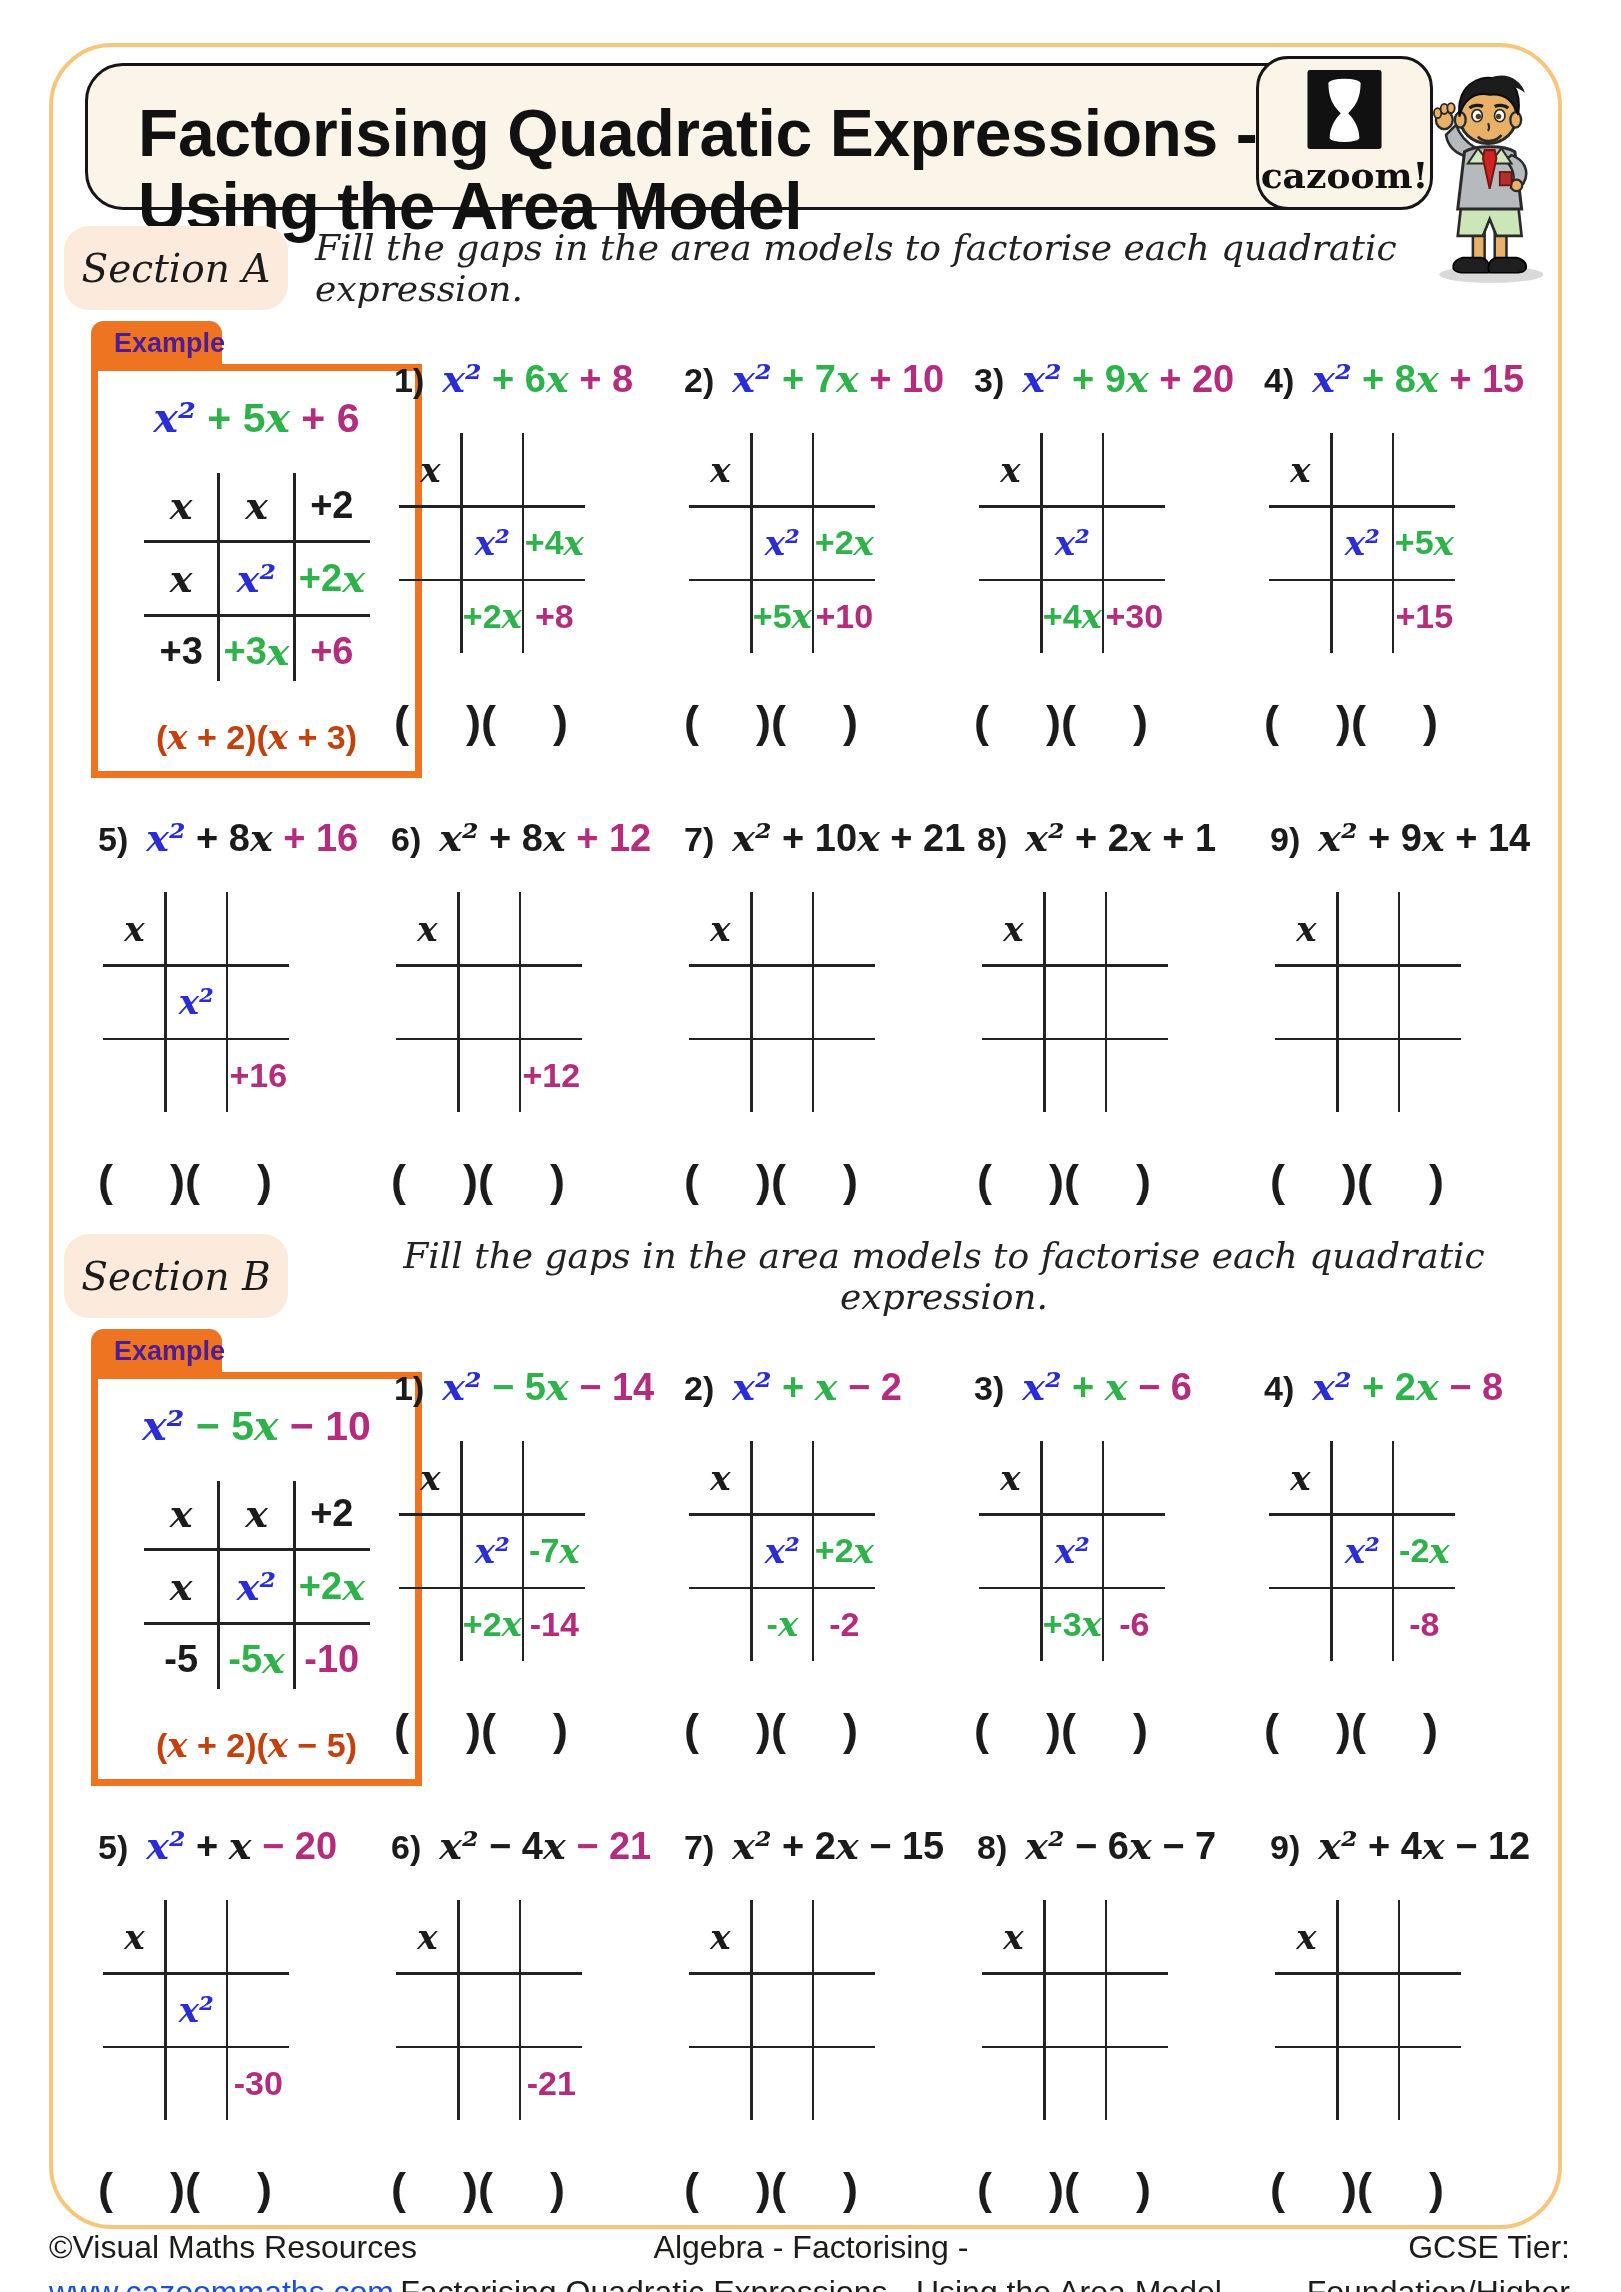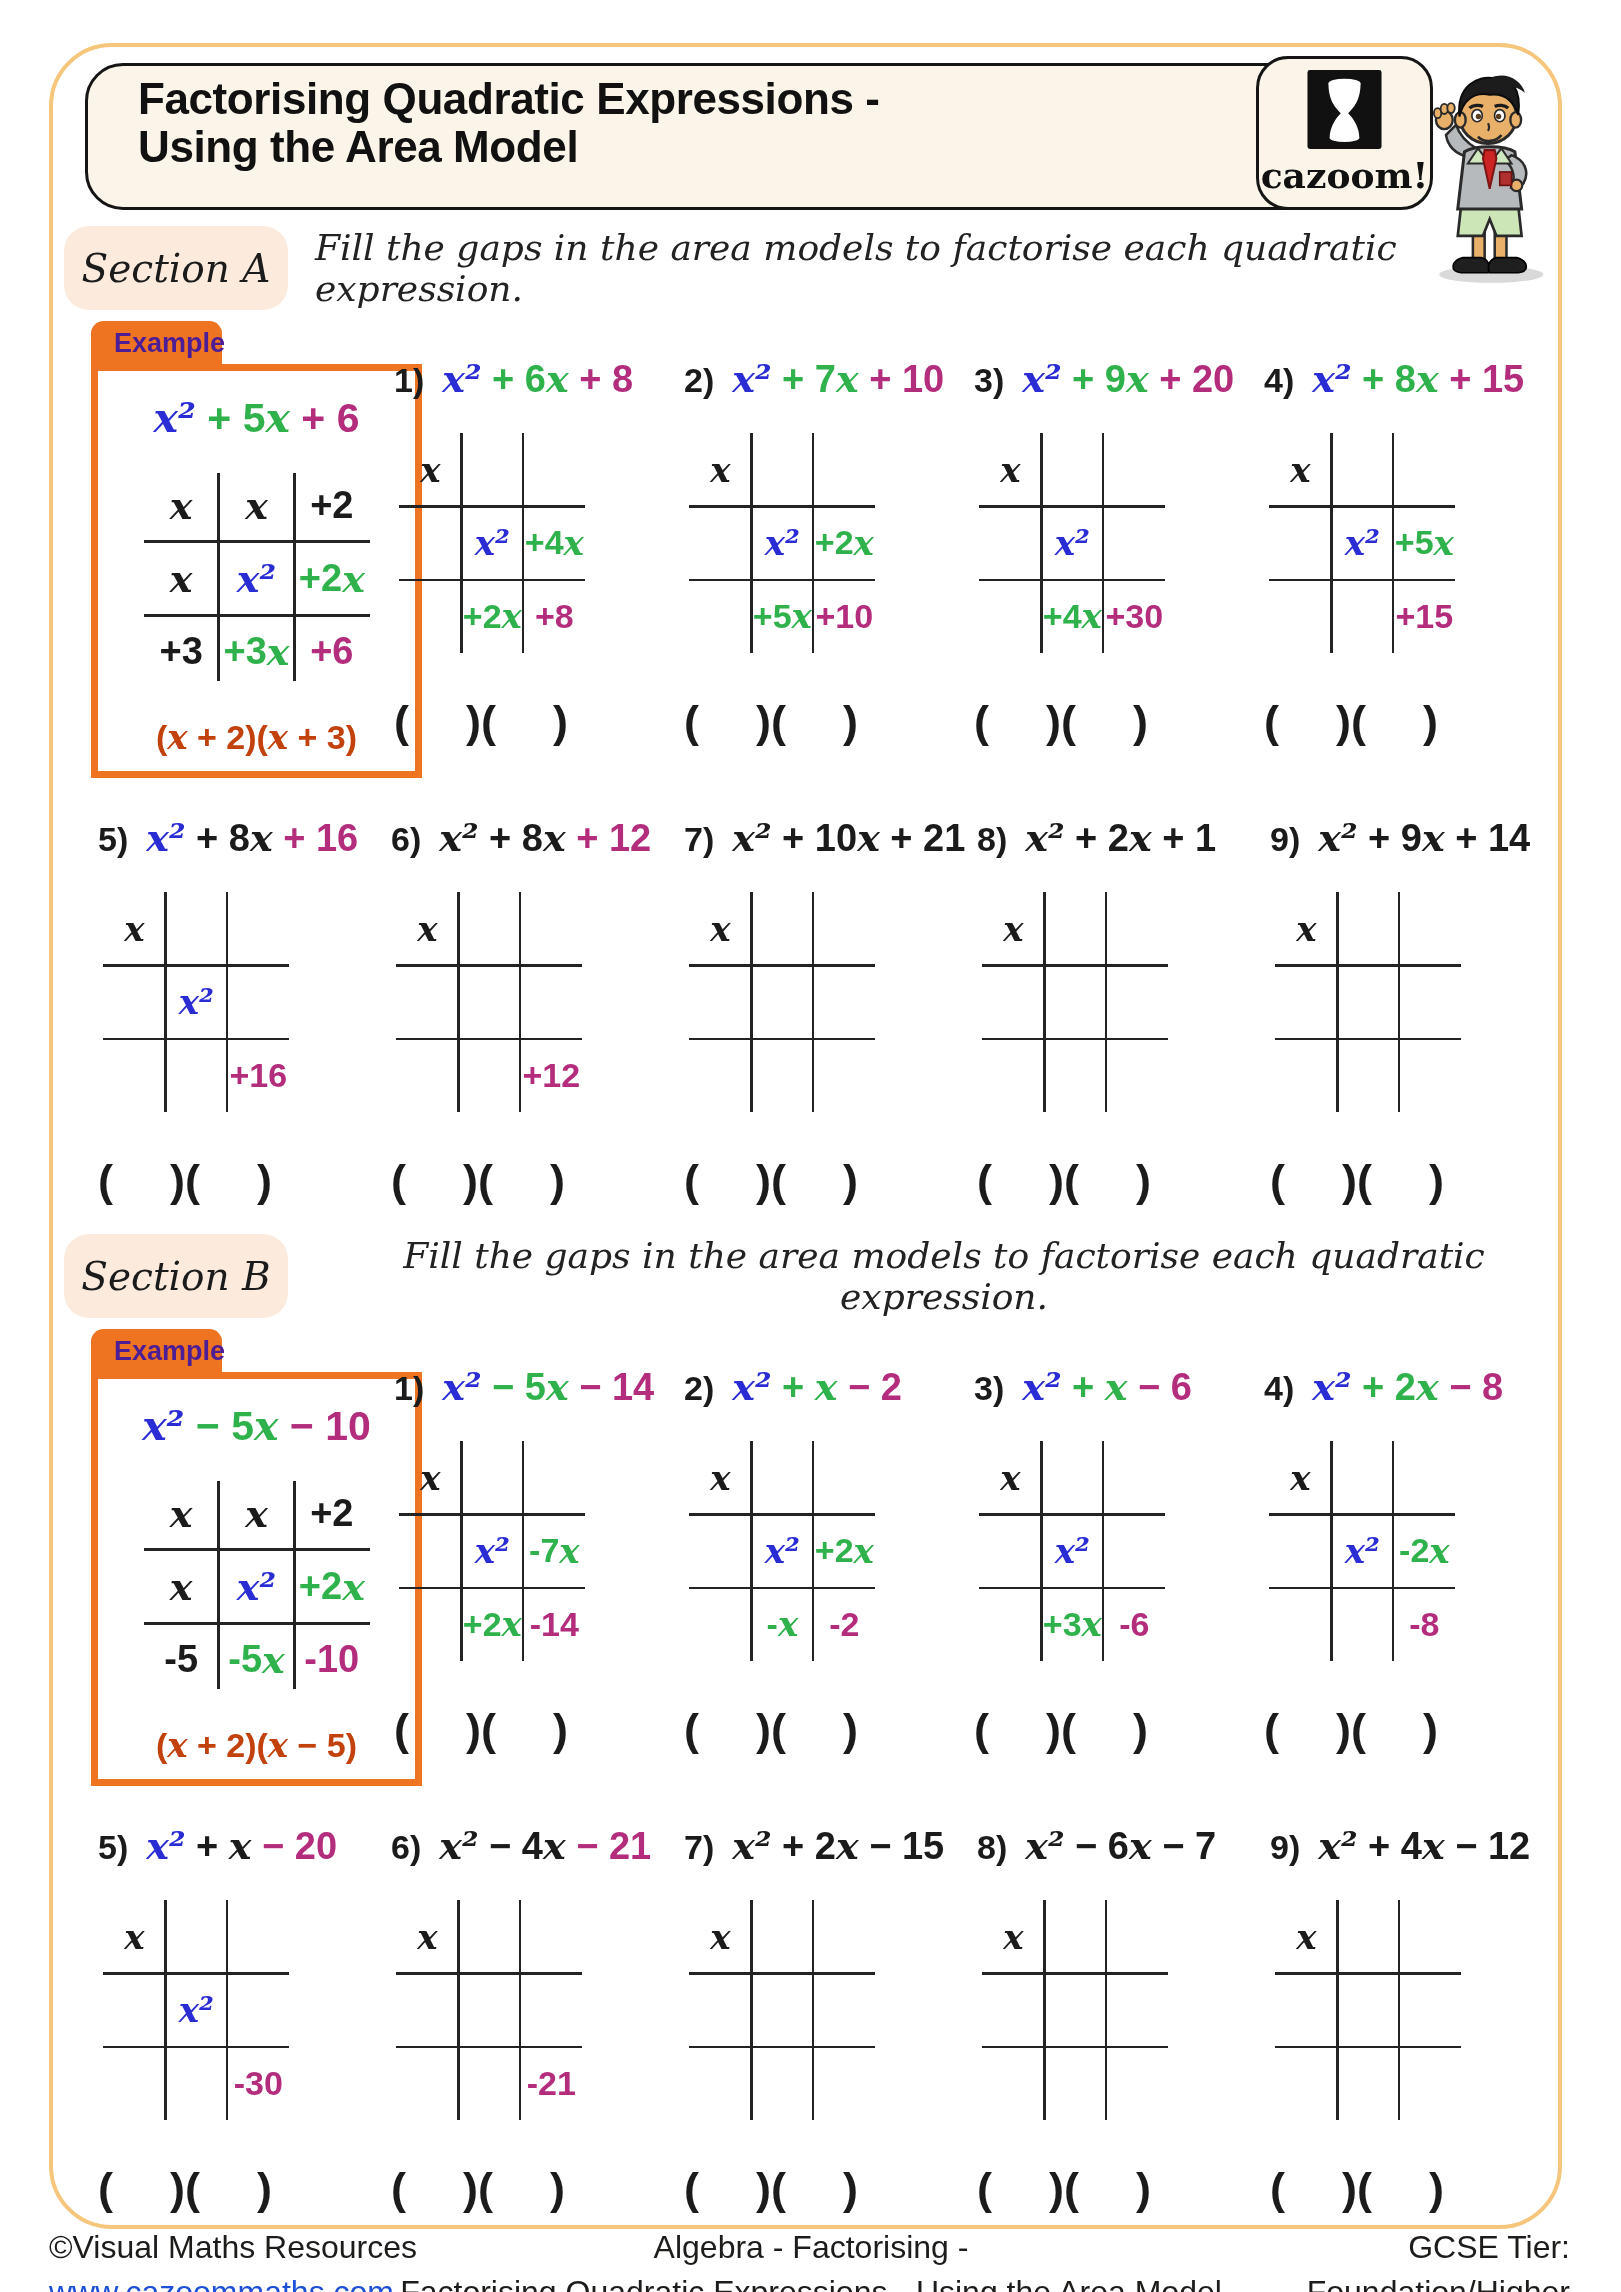--- a/index.html
+++ b/index.html
@@ -14,21 +14,21 @@
     --link:#1d50d8;
   }
   html,body{margin:0;padding:0;background:#ffffff;}
   .page{position:relative;width:1622px;height:2293px;background:#fff;overflow:hidden;
         font-family:"Liberation Sans",sans-serif;color:var(--ink);}
   .border-frame{position:absolute;left:49px;top:43px;width:1505px;height:2178px;
         border:4.5px solid var(--tan);border-radius:63px;}
   
   .header-box{position:absolute;left:85px;top:63px;width:1315px;height:147px;background:var(--cream);
         border:3.6px solid #151515;border-radius:38px;box-sizing:border-box;}
-  .title{padding:9px 0 0 50px;font-size:44px;line-height:1.1;font-weight:bold;letter-spacing:-0.4px;color:#111;}
+  .title{padding:31px 0 0 50px;font-size:66px;line-height:1.1;font-weight:bold;letter-spacing:-0.4px;color:#111;}
   .logo-box{position:absolute;left:1256px;top:56px;width:177px;height:154px;background:var(--cream);
         border:3.6px solid #151515;border-radius:32px;box-sizing:border-box;
         display:flex;flex-direction:column;align-items:center;justify-content:center;gap:1.8px;}
   .logo-word{font-family:"DejaVu Serif",serif;font-weight:bold;font-size:36px;color:#111;}
   .boy{position:absolute;left:1404px;top:66px;width:168px;height:222px;}
   
   .section{position:absolute;left:64px;width:1509px;height:1008px;}
   .section-a{top:226px;}
   .section-b{top:1234px;text-align:center;}
   .sec-label{position:absolute;left:0;top:0;width:224px;height:84px;background:var(--peach);

